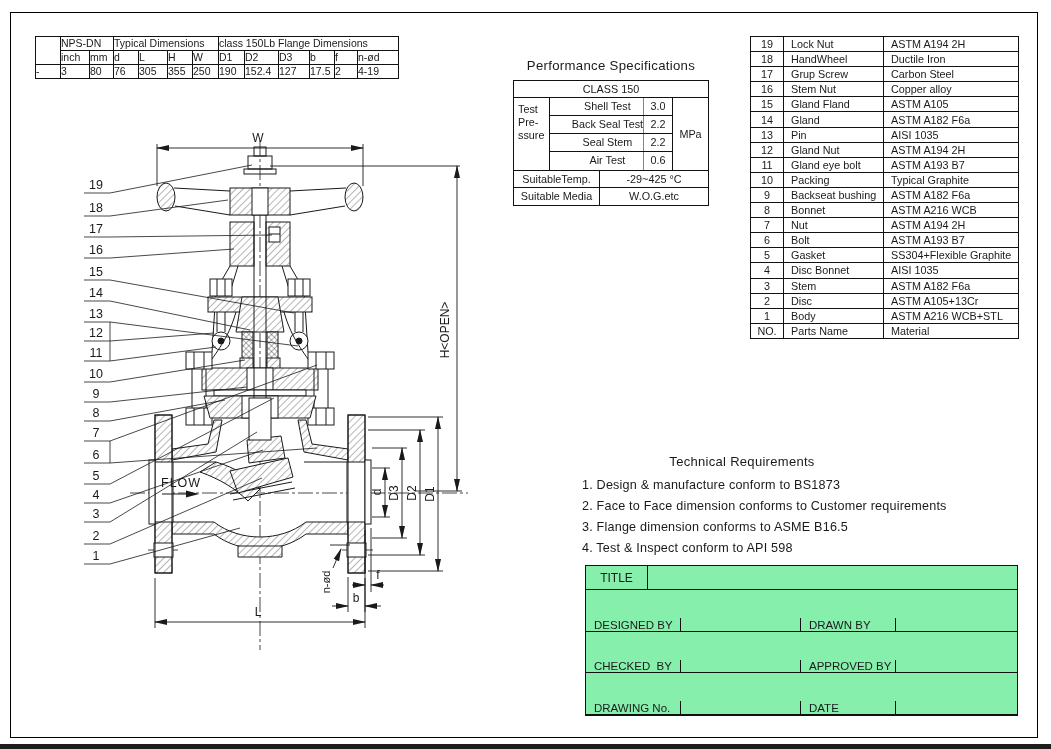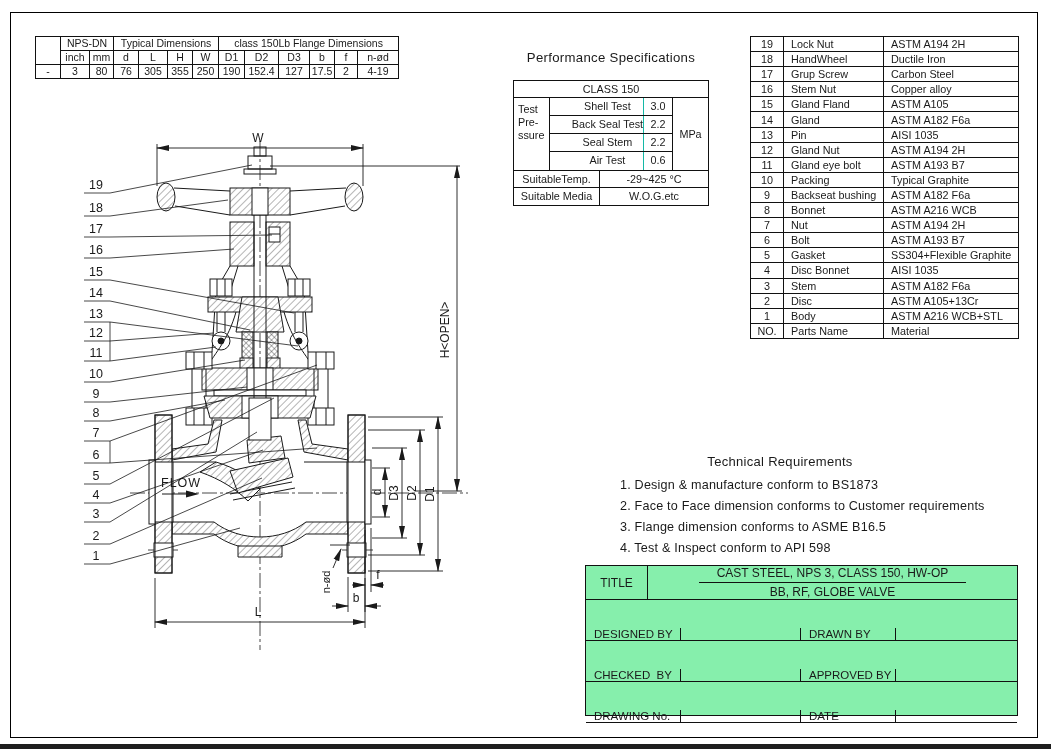--- a/index.html
+++ b/index.html
@@ -11,24 +11,24 @@
   .frame { position:absolute; left:10px; top:12px; width:1028px; height:726px; border:1.6px solid #000; }
   .bottom-bar { position:absolute; left:0; top:744px; width:1051px; height:5px; background:#1e1e1e; }
 
   svg text { font-family:"Liberation Sans", sans-serif; }
 
   
   table.dims {
     position:absolute; left:35px; top:36px; width:363px;
     border-collapse:collapse; table-layout:fixed; font-size:10.5px;
   }
-  table.dims td { border:1.2px solid #111; text-align:center; padding:0; height:14px; line-height:13px; overflow:hidden; white-space:nowrap; }
+  table.dims td { border:1.2px solid #111; padding:0; height:14px; line-height:13px; overflow:hidden; white-space:nowrap; }
 
   
-  .perf-title { position:absolute; left:495px; top:50px; width:232px; text-align:center; font-size:13.2px; letter-spacing:.3px; }
+  .perf-title { position:absolute; left:495px; top:58px; width:232px; text-align:center; font-size:13.2px; letter-spacing:.3px; }
   .perf { position:absolute; left:513px; top:80px; width:196px; border:1.5px solid #111; font-size:10.8px; background:#fff; }
   .perf-class { height:17px; line-height:16px; text-align:center; border-bottom:1.4px solid #111; }
   .perf-mid { display:flex; border-bottom:1.4px solid #111; }
   .perf-press { width:42px; border-right:1.3px solid #111; white-space:pre-line; line-height:13px; padding:5px 0 0 4px; }
   .perf-tests { flex:1; }
   .perf-trow { display:flex; height:18px; line-height:17px; border-bottom:1px solid #111; }
   .perf-trow:last-child { border-bottom:none; }
   .perf-tname { flex:1; text-align:center; border-right:1px solid #14b8a6; white-space:nowrap;margin-left:22px; }
   .perf-tval { width:28px; text-align:center; }
   .perf-unit { width:43px; border-left:1.3px solid #111; display:flex; align-items:center; justify-content:center; }
@@ -39,21 +39,21 @@
 
   
   table.parts {
     position:absolute; left:750px; top:36px; width:268px;
     border-collapse:collapse; table-layout:fixed; font-size:10.8px;
   }
   table.parts td { border:1.2px solid #111; height:15.1px; padding:0 0 0 7px; overflow:hidden; white-space:nowrap; line-height:14px; }
   table.parts td.no { text-align:center; padding:0; }
 
   
-  .tech { position:absolute; left:607px; top:454px; width:445px; font-size:12.6px; }
+  .tech { position:absolute; left:569px; top:454px; width:445px; font-size:12.6px; }
   .tech-title { width:346px; text-align:center; font-size:13px; margin-bottom:6px; letter-spacing:.3px; }
   .tech-item { padding-left:13px; line-height:21px; letter-spacing:.2px; white-space:nowrap; }
 
   
   .tb { position:absolute; left:585px; top:565px; width:433px; height:151px; border:1.6px solid #111; display:flex; flex-direction:column; font-size:11.5px; background:#86efac; }
   .tb-top { height:42px; display:flex; border-bottom:1.4px solid #111; }
   .tb-title-cell { width:62px; border-right:1.4px solid #111; display:flex; align-items:center; justify-content:center; font-size:12px; }
   .tb-title-content { flex:1; display:flex; flex-direction:column; align-items:center; justify-content:center; font-size:12px; }
   .tb-l1 { border-bottom:1.2px solid #111; padding:0 18px 2px; white-space:nowrap; }
   .tb-l2 { padding-top:2px; white-space:nowrap; }
@@ -505,24 +505,20 @@
     <div class="tech-title">Technical Requirements</div>
     <div class="tech-item">1.  Design  &amp;  manufacture  conform  to  BS1873</div>
     <div class="tech-item">2.  Face  to  Face  dimension  conforms  to  Customer  requirements</div>
     <div class="tech-item">3.  Flange  dimension  conforms  to  ASME  B16.5</div>
     <div class="tech-item">4.  Test  &amp;  Inspect  conform  to  API  598</div>
   </div>
 
   <div class="tb">
     <div class="tb-top">
       <div class="tb-title-cell">TITLE</div>
-      <div class="tb-title-content">
-        <div class="tb-l1">CAST STEEL, NPS 3, CLASS 150, HW-OP</div>
-        <div class="tb-l2">BB, RF, GLOBE VALVE</div>
-      </div>
     </div>
     <div class="tb-row">
       <div class="tb-cell tb-f1">DESIGNED BY</div>
       <div class="tb-cell tb-f2"></div>
       <div class="tb-cell tb-f3">DRAWN BY</div>
       <div class="tb-cell tb-f4"></div>
     </div>
     <div class="tb-row">
       <div class="tb-cell tb-f1">CHECKED  BY</div>
       <div class="tb-cell tb-f2"></div>

